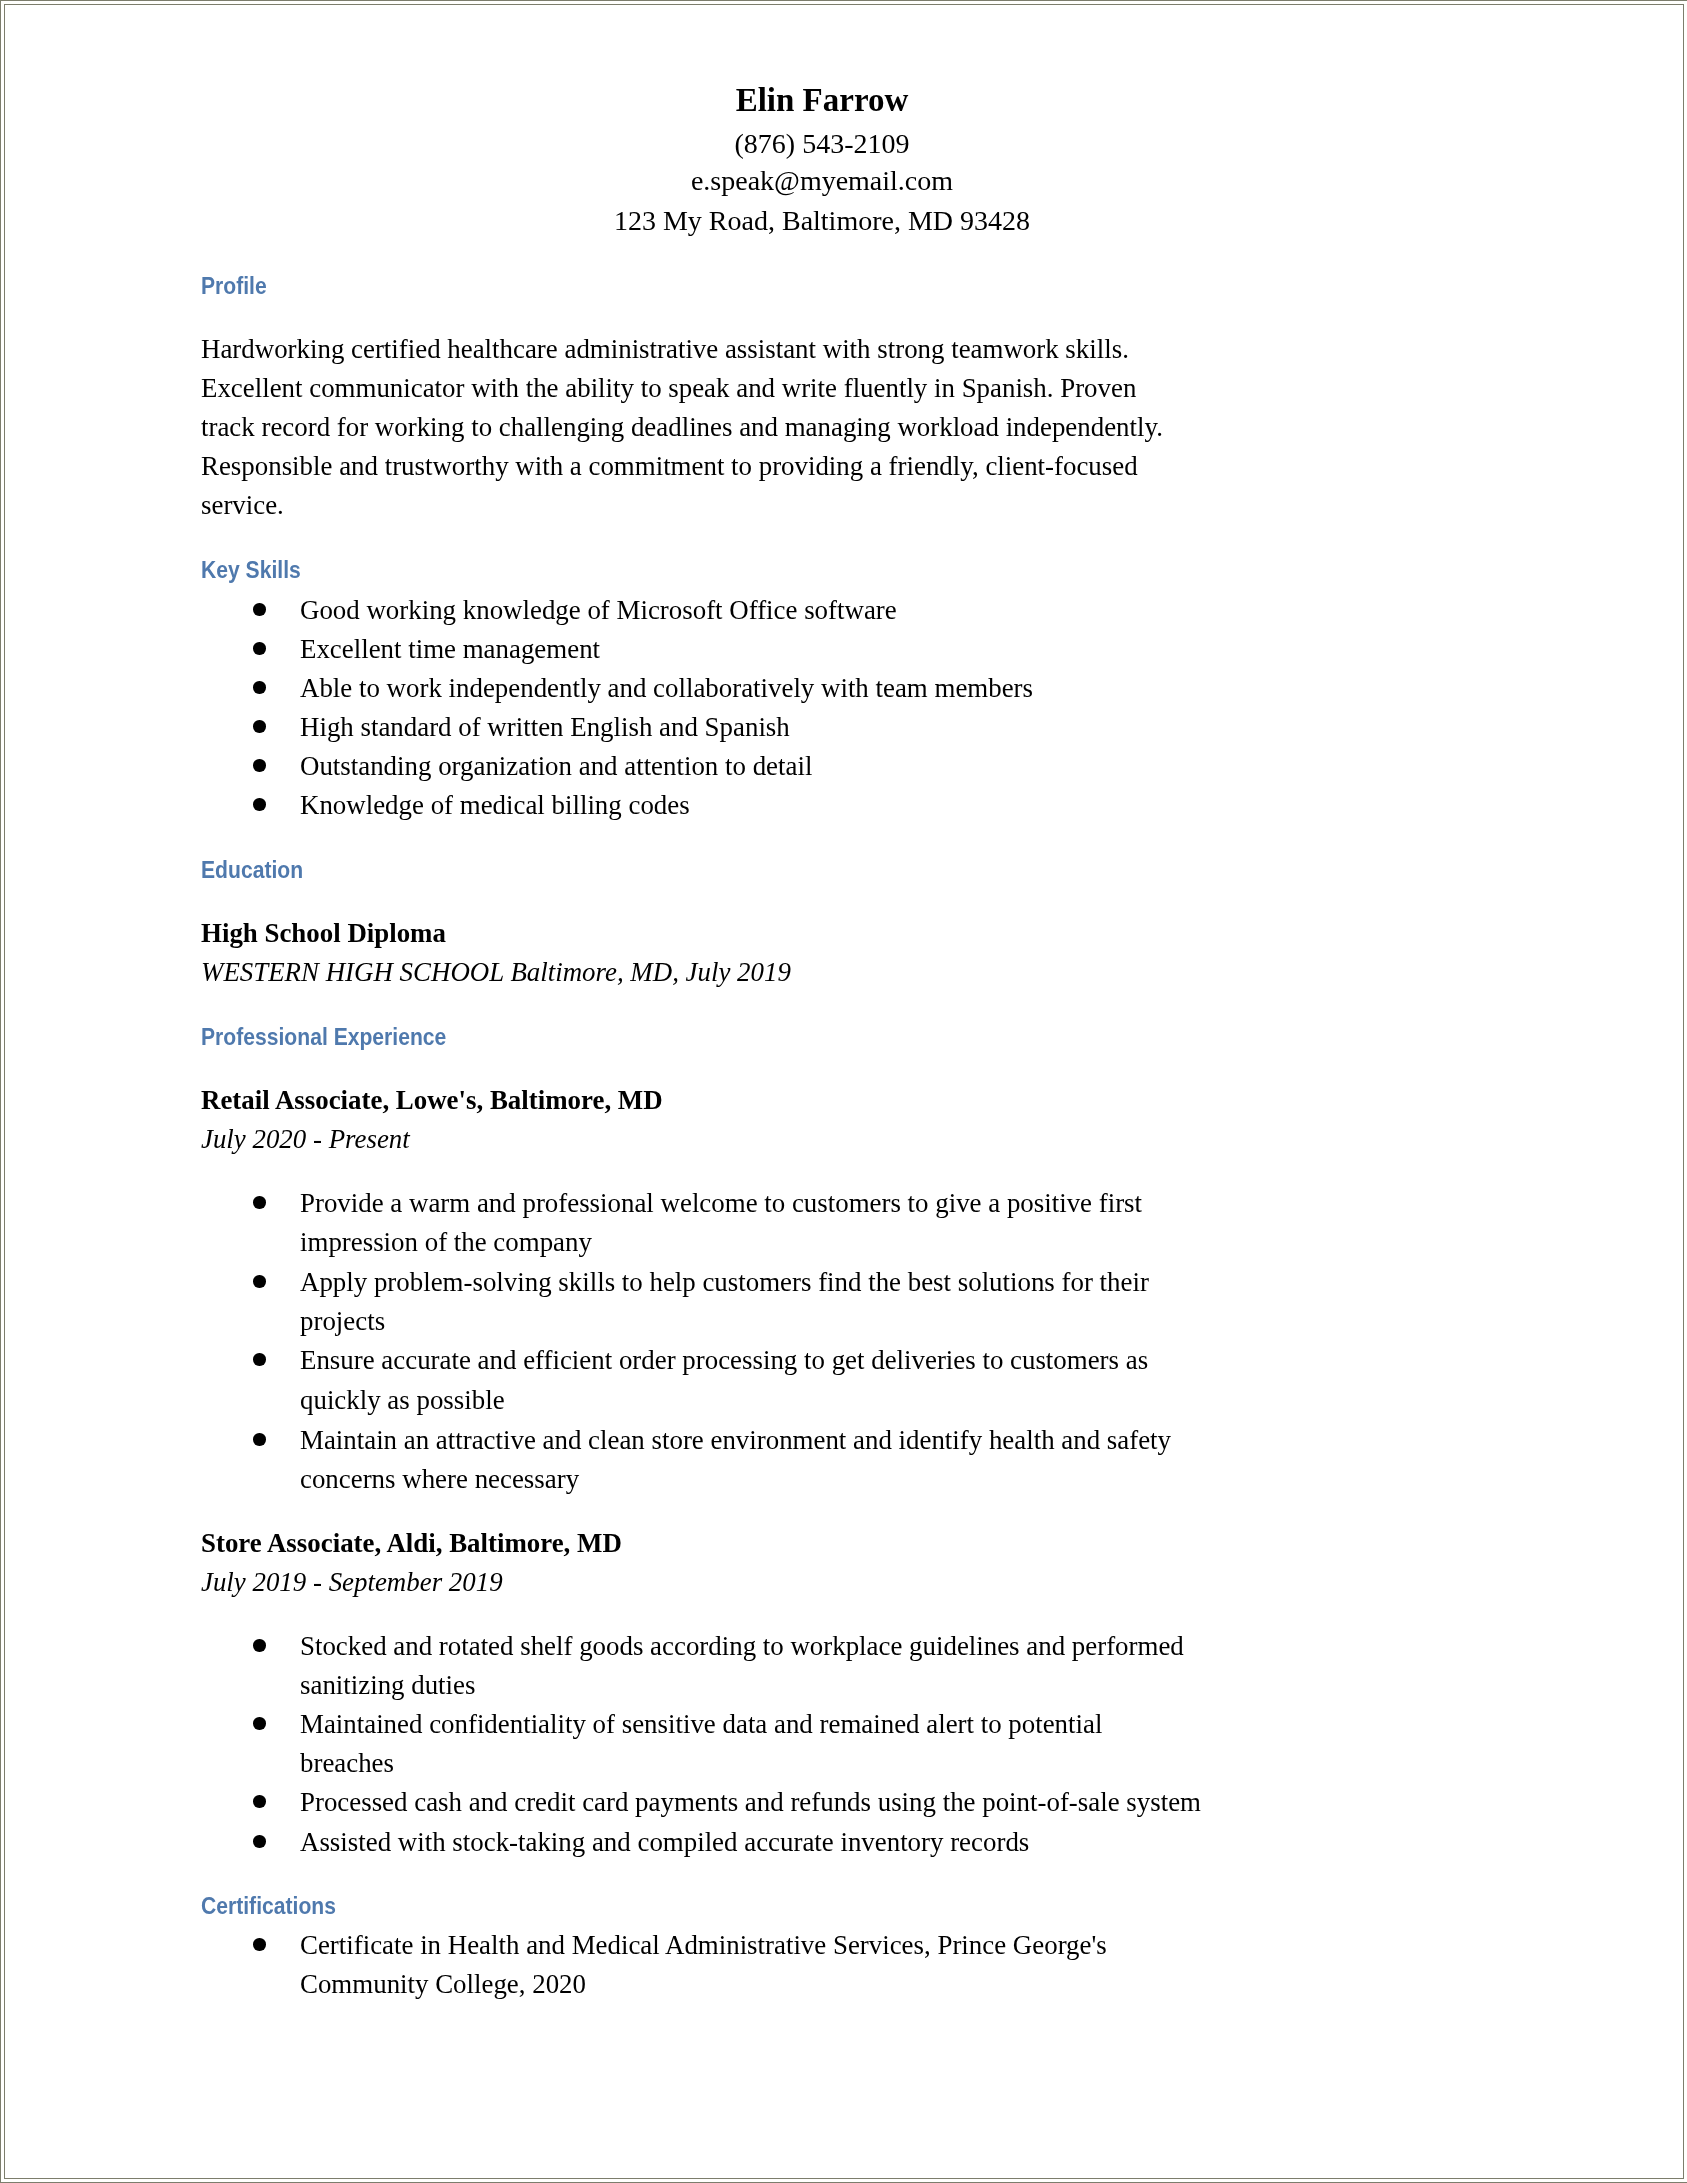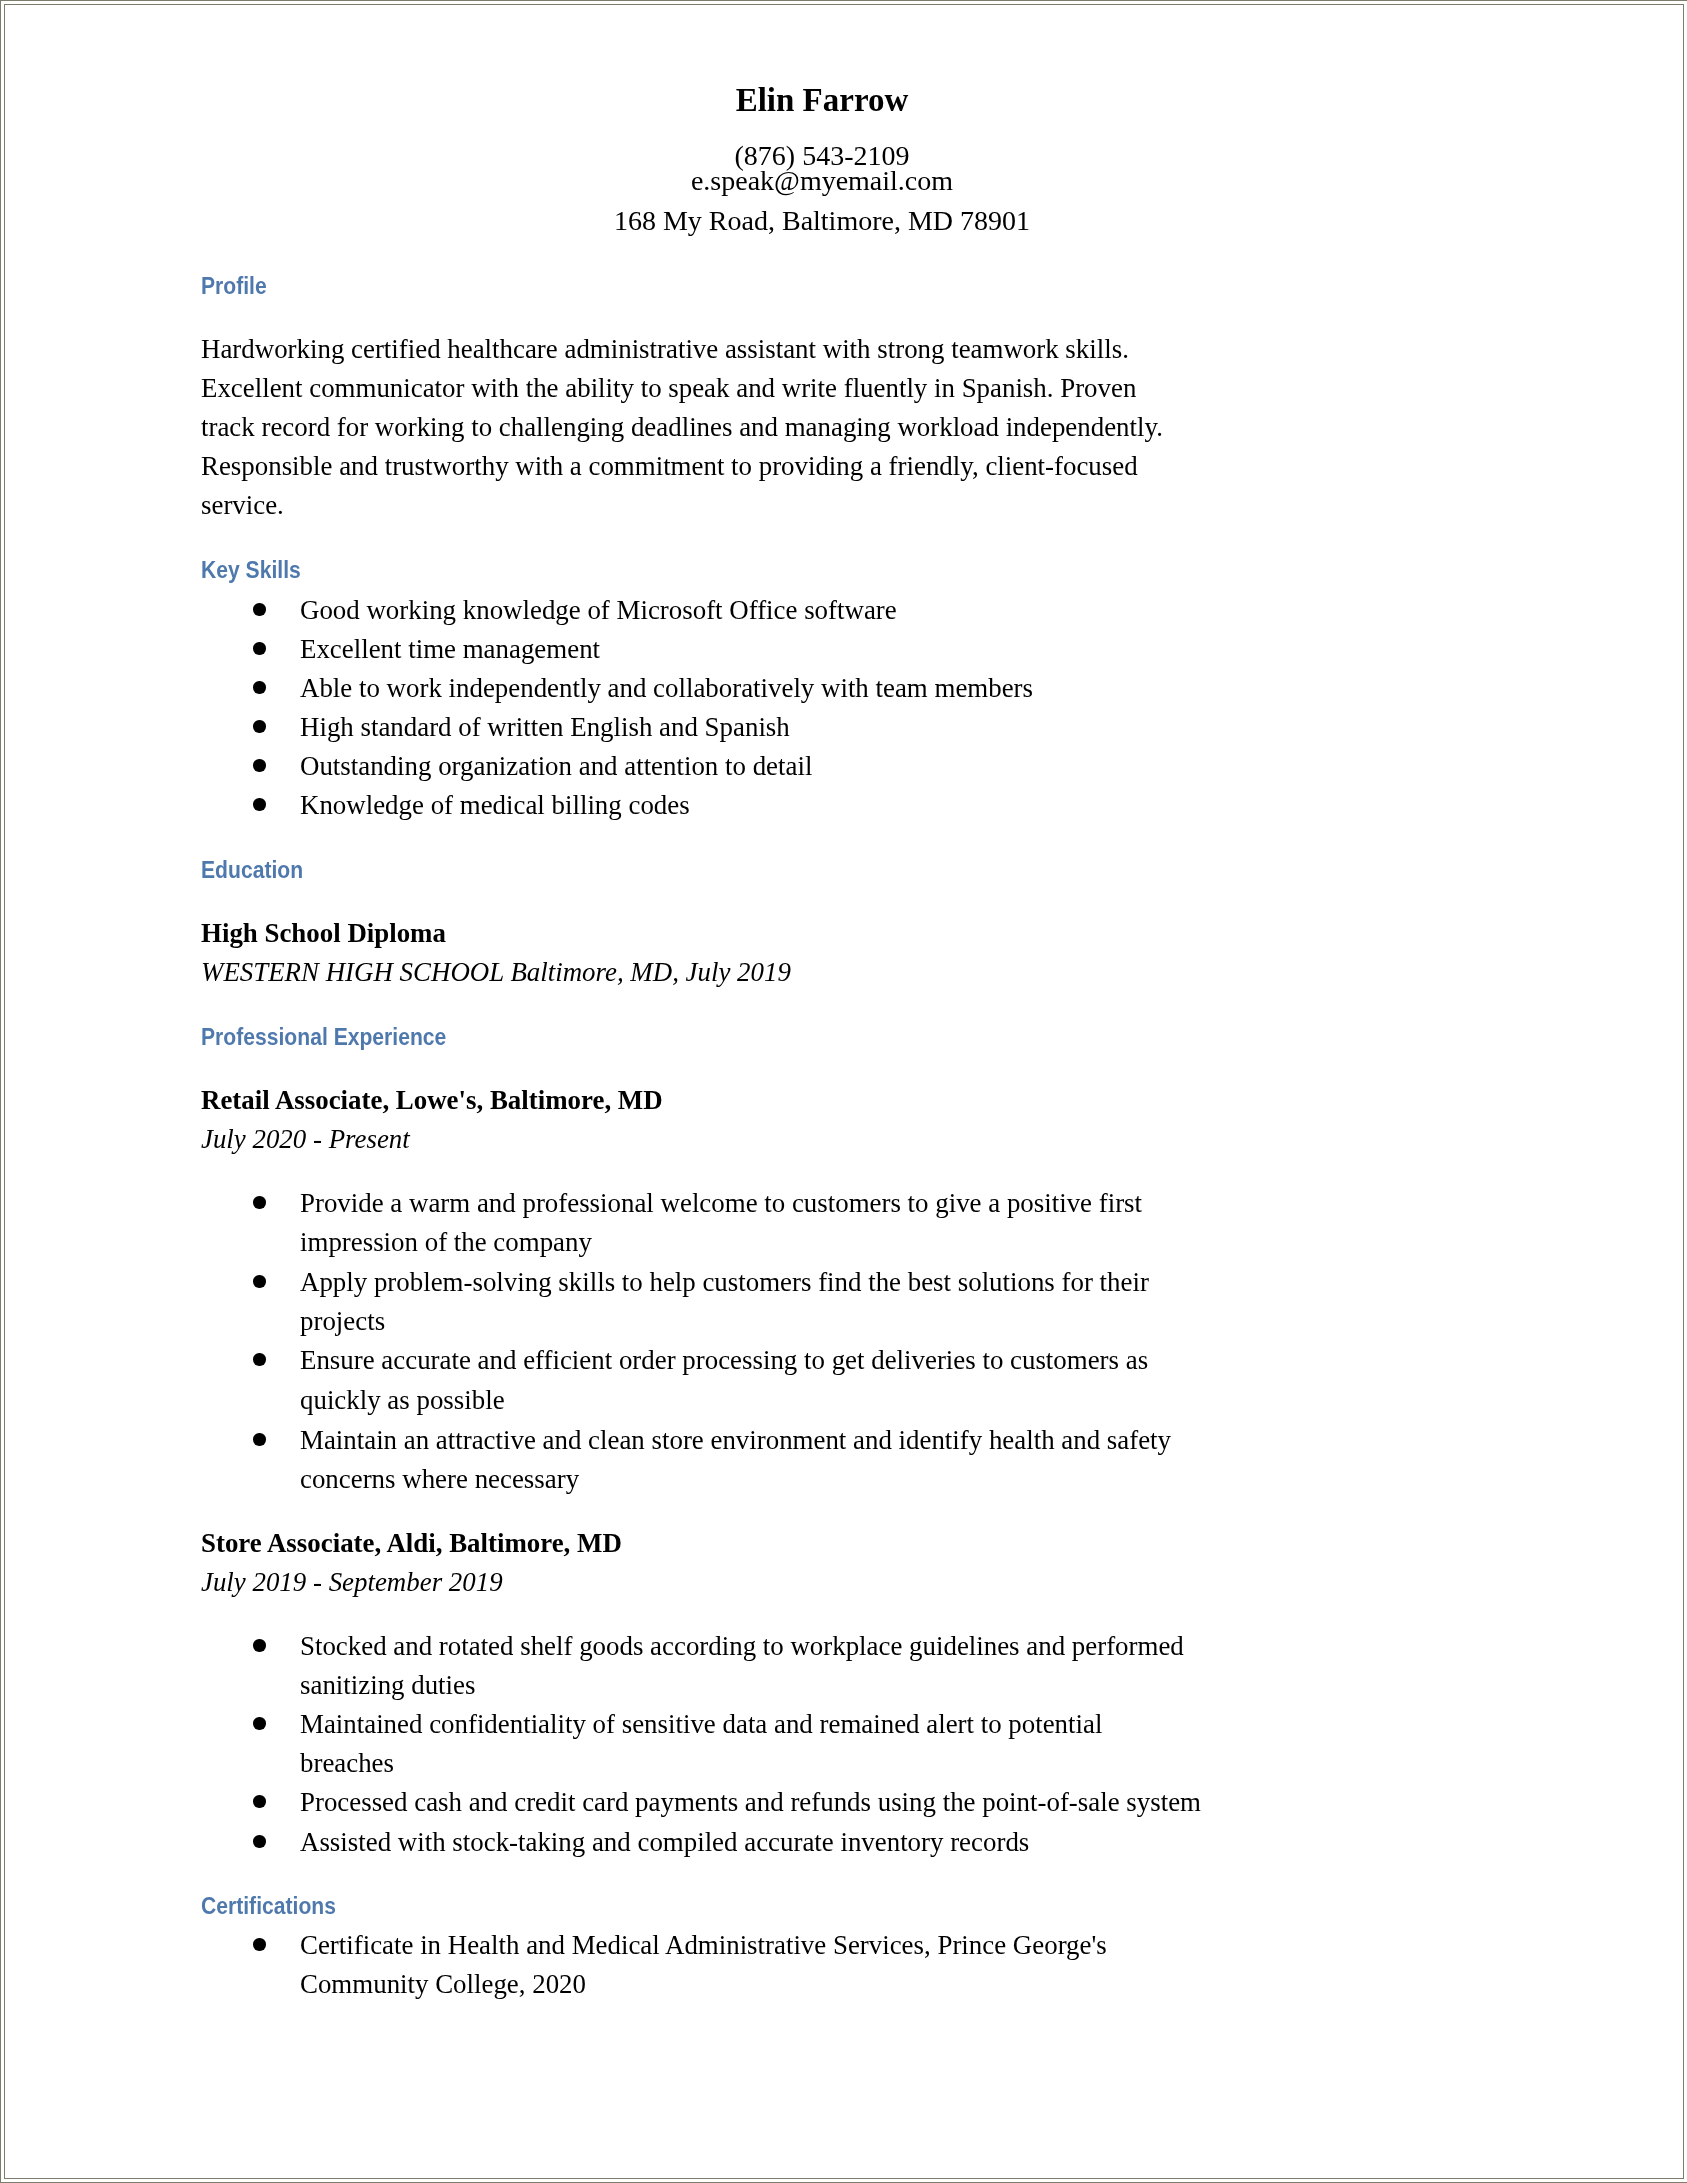--- a/index.html
+++ b/index.html
@@ -22,23 +22,23 @@
   .dot { position: absolute; width: 12.5px; height: 12.5px; border-radius: 50%; background: #000; left: 253px; }
 </style>
 </head>
 <body>
 
 <div class="frame">
   <div class="frame-inner"></div>
 </div>
 
 <div class="ln center name" style="top:81px;">Elin Farrow</div>
-<div class="ln center contact" style="top:136px;">(876) 543-2109</div>
+<div class="ln center contact" style="top:124px;">(876) 543-2109</div>
 <div class="ln center contact" style="top:161px;">e.speak@myemail.com</div>
-<div class="ln center contact" style="top:201px;">168 My Road, Baltimore, MD 78901</div>
+<div class="ln center contact" style="top:201px;">123 My Road, Baltimore, MD 93428</div>
 
 <div class="ln h" style="top:266px;">Profile</div>
 <div class="ln body" style="top:329px;">Hardworking certified healthcare administrative assistant with strong teamwork skills.</div>
 <div class="ln body" style="top:368px;">Excellent communicator with the ability to speak and write fluently in Spanish. Proven</div>
 <div class="ln body" style="top:407px;">track record for working to challenging deadlines and managing workload independently.</div>
 <div class="ln body" style="top:446px;">Responsible and trustworthy with a commitment to providing a friendly, client-focused</div>
 <div class="ln body" style="top:485px;">service.</div>
 
 <div class="ln h" style="top:550px;">Key Skills</div>
 <div>

